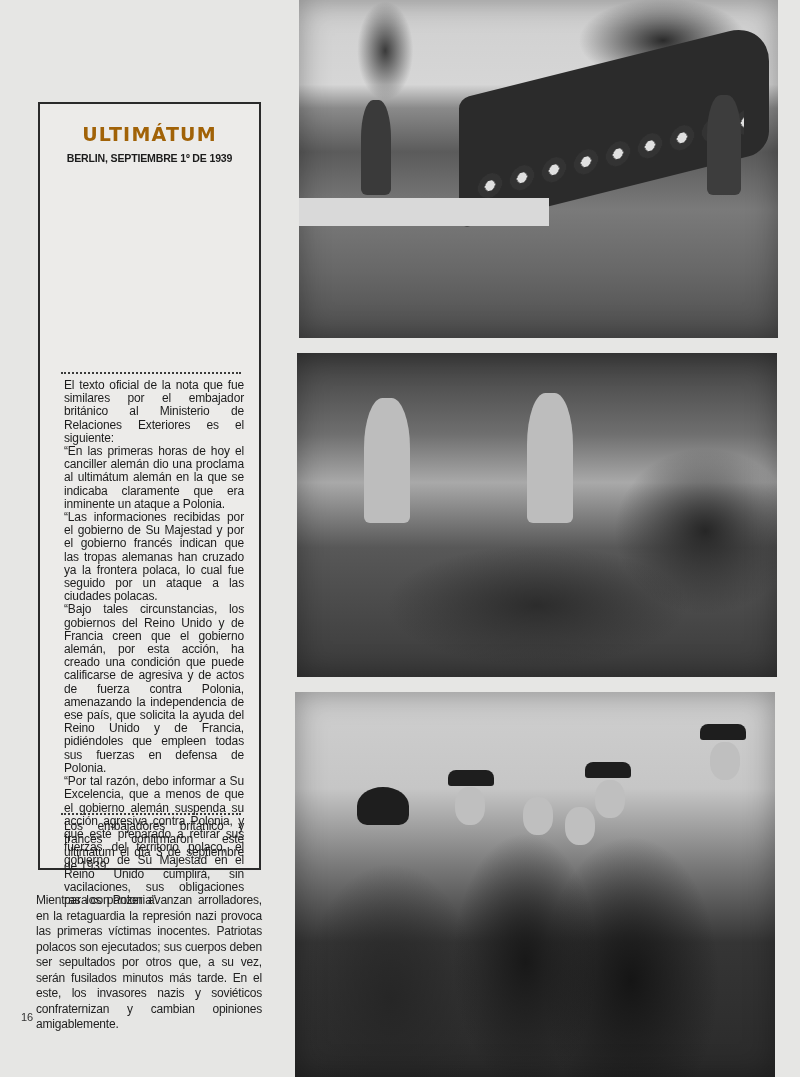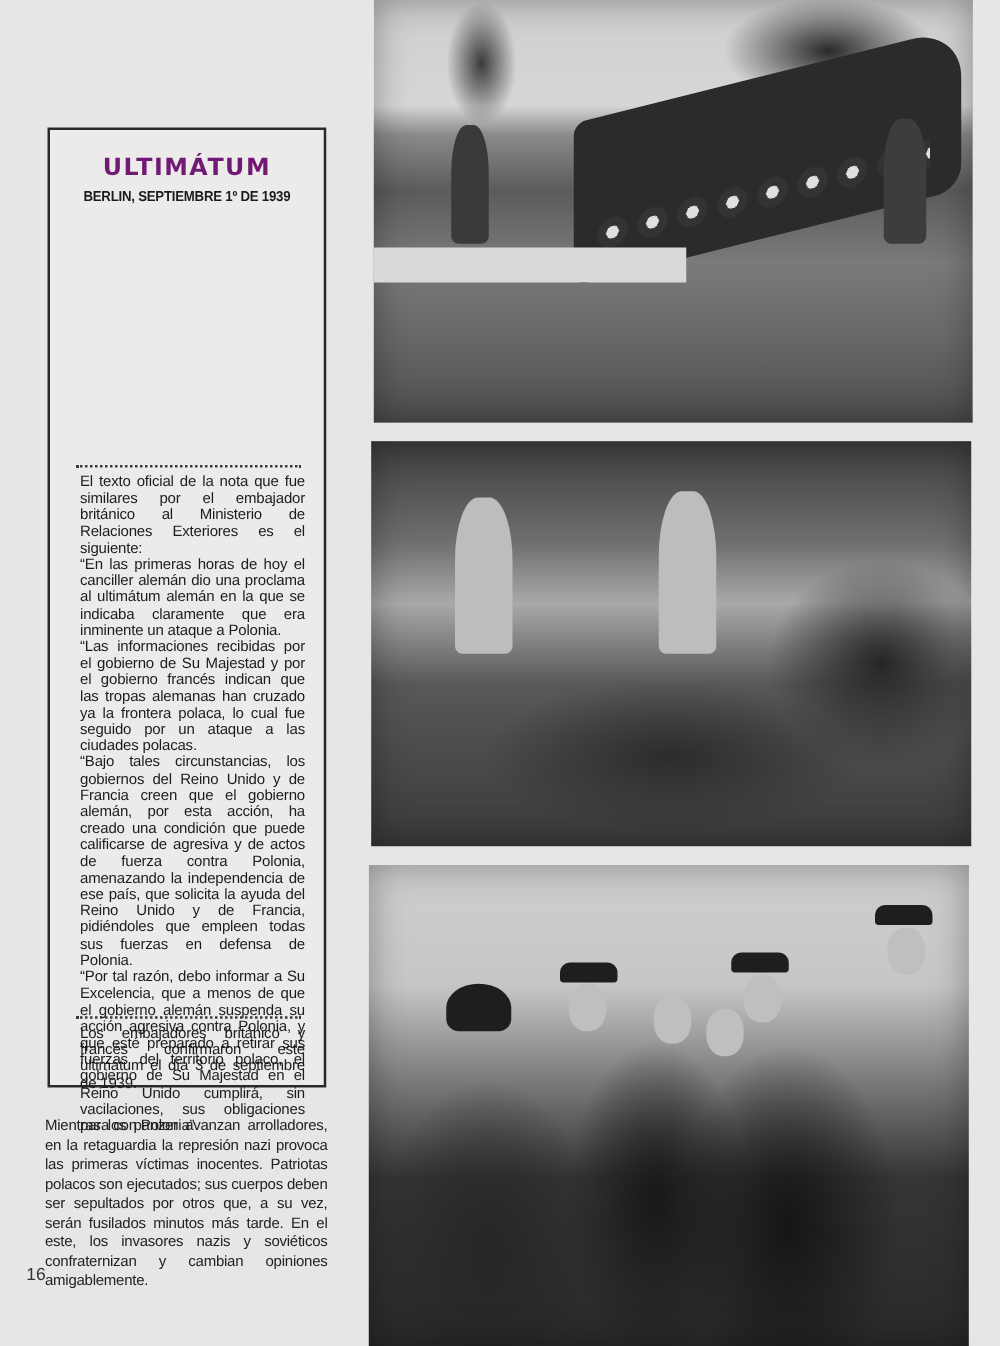--- a/index.html
+++ b/index.html
@@ -12,21 +12,21 @@
   .page { position: absolute; inset: 0; }
 
   
   .box {
     position: absolute; left: 38px; top: 102px; width: 223px; height: 768px;
     border: 2px solid #2a2a2a; background: #ecebe9; box-sizing: border-box;
   }
   .headline {
     text-align: center; font-family: "DejaVu Sans", sans-serif; font-weight: 900;
     font-size: 19px; letter-spacing: 1.2px; line-height: 25px; margin-top: 18px;
-    color: #701a75;
+    color: #a16207;
   }
   .dateline {
     text-align: center; font-family: "Liberation Sans Narrow", "Liberation Sans", sans-serif;
     font-weight: bold; font-size: 11.5px; margin-top: 5px; letter-spacing: -0.2px;
     transform: scaleX(0.92);
   }
   .body-text {
     position: absolute; left: 24px; width: 180px;
     font-size: 12px; line-height: 13.2px; text-align: justify;
     letter-spacing: -0.15px;
@@ -35,21 +35,21 @@
   .sep {
     position: absolute; left: 21px; width: 180px; height: 0;
     border-top: 2px dotted #3a3a3a;
   }
   .caption {
     position: absolute; left: 36px; top: 893px; width: 226px;
     font-size: 12px; line-height: 15.5px; text-align: justify; color: #222;
     letter-spacing: -0.2px;
   }
   .page-number {
-    position: absolute; left: 21px; top: 1011px; font-size: 14px; color: #333;
+    position: absolute; left: 21px; top: 1011px; font-size: 11px; color: #333;
   }
 
   
   .photo {
     position: absolute; overflow: hidden; background: #6a6a6a;
     box-shadow: inset 0 0 30px rgba(0,0,0,0.35);
   }
   .photo-1 {
     left: 299px; top: 0; width: 479px; height: 338px;
     background:

